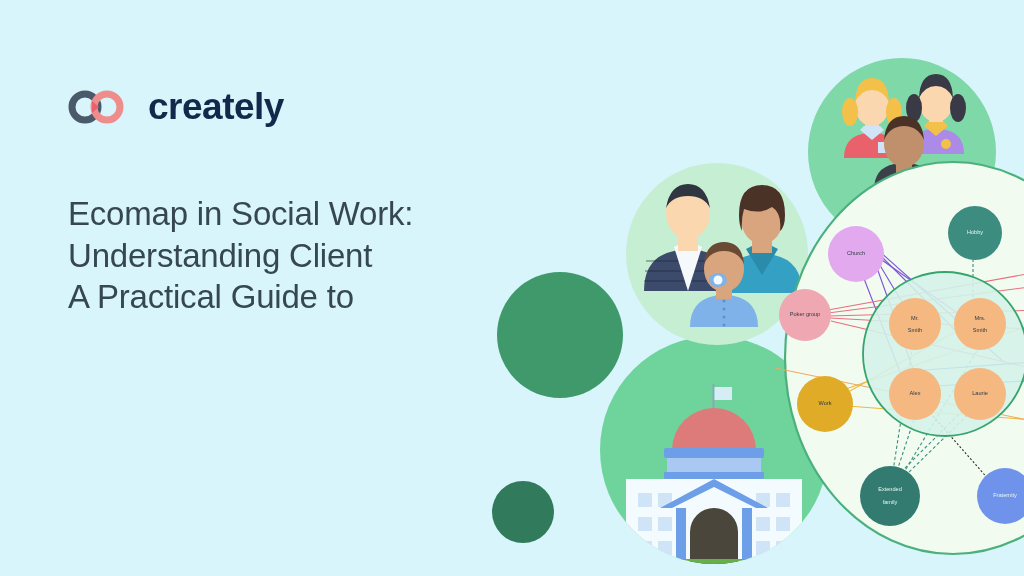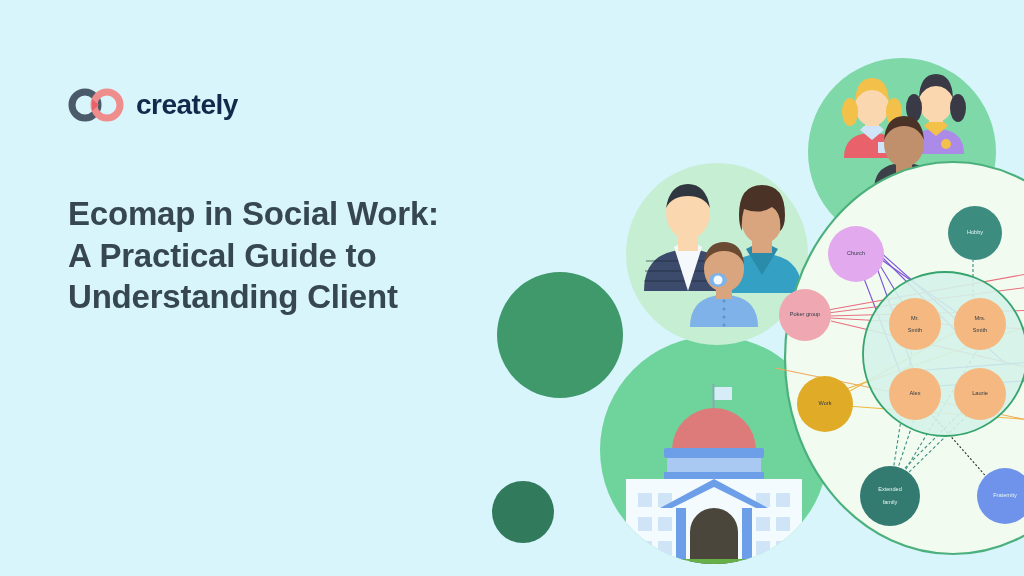--- a/index.html
+++ b/index.html
@@ -8,28 +8,28 @@
     background:#d7f5fb;
     font-family:"Liberation Sans", sans-serif;
     position:relative;
   }
   #stage { position:absolute; inset:0; width:1024px; height:576px; overflow:hidden; }
 
   
   #logo { position:absolute; left:68px; top:88px; display:flex; align-items:center; gap:10px; }
   #logo-mark { width:58px; height:34px; position:relative; }
   #logo-word {
-    font-size:28px; font-weight:bold; letter-spacing:-0.5px;
-    color:#13294b; line-height:1;
+    font-size:37px; font-weight:bold; letter-spacing:-0.5px;
+    color:#13294b; line-height:1;margin-left:12px;
   }
 
   
   #headline {
     position:absolute; left:68px; top:193px; width:440px;
-    font-size:33px; font-weight:bold; line-height:1.26;
+    font-size:33px; font-weight:normal; line-height:1.26;
     color:#37474f; letter-spacing:-0.2px;
   }
 
   
   .deco { position:absolute; border-radius:50%; }
   #deco-big   { left:497px; top:272px; width:126px; height:126px; background:#3f996b; }
   #deco-small { left:492px; top:481px; width:62px;  height:62px;  background:#317a5c; }
 
   
   .bubble { position:absolute; border-radius:50%; overflow:hidden; }
@@ -57,22 +57,22 @@
         <circle cx="17" cy="17" r="13" fill="none" stroke="#4a5a6a" stroke-width="7"></circle>
         <circle cx="39" cy="17" r="13" fill="none" stroke="#ef8d8d" stroke-width="7"></circle>
         <path d="M24 11 L31 17 L24 23 Z" fill="#e8616b"></path>
       </svg>
     </div>
     <div id="logo-word">creately</div>
   </div>
 
   <div id="headline">
     <div>Ecomap in Social Work:</div>
+    <div>Understanding Client</div>
     <div>A Practical Guide to</div>
-    <div>Understanding Client</div>
   </div>
 
   <div class="deco" id="deco-big"></div>
   <div class="deco" id="deco-small"></div>
 
   <div class="bubble" id="bubble-building">
     <svg width="228" height="228" viewBox="0 0 228 228">
 
       <rect x="112.5" y="48" width="2" height="34" fill="#8aa7b5"></rect>
       <path d="M114.5 51 L132 51 L132 64 L114.5 64 Z" fill="#d6edf7"></path>

